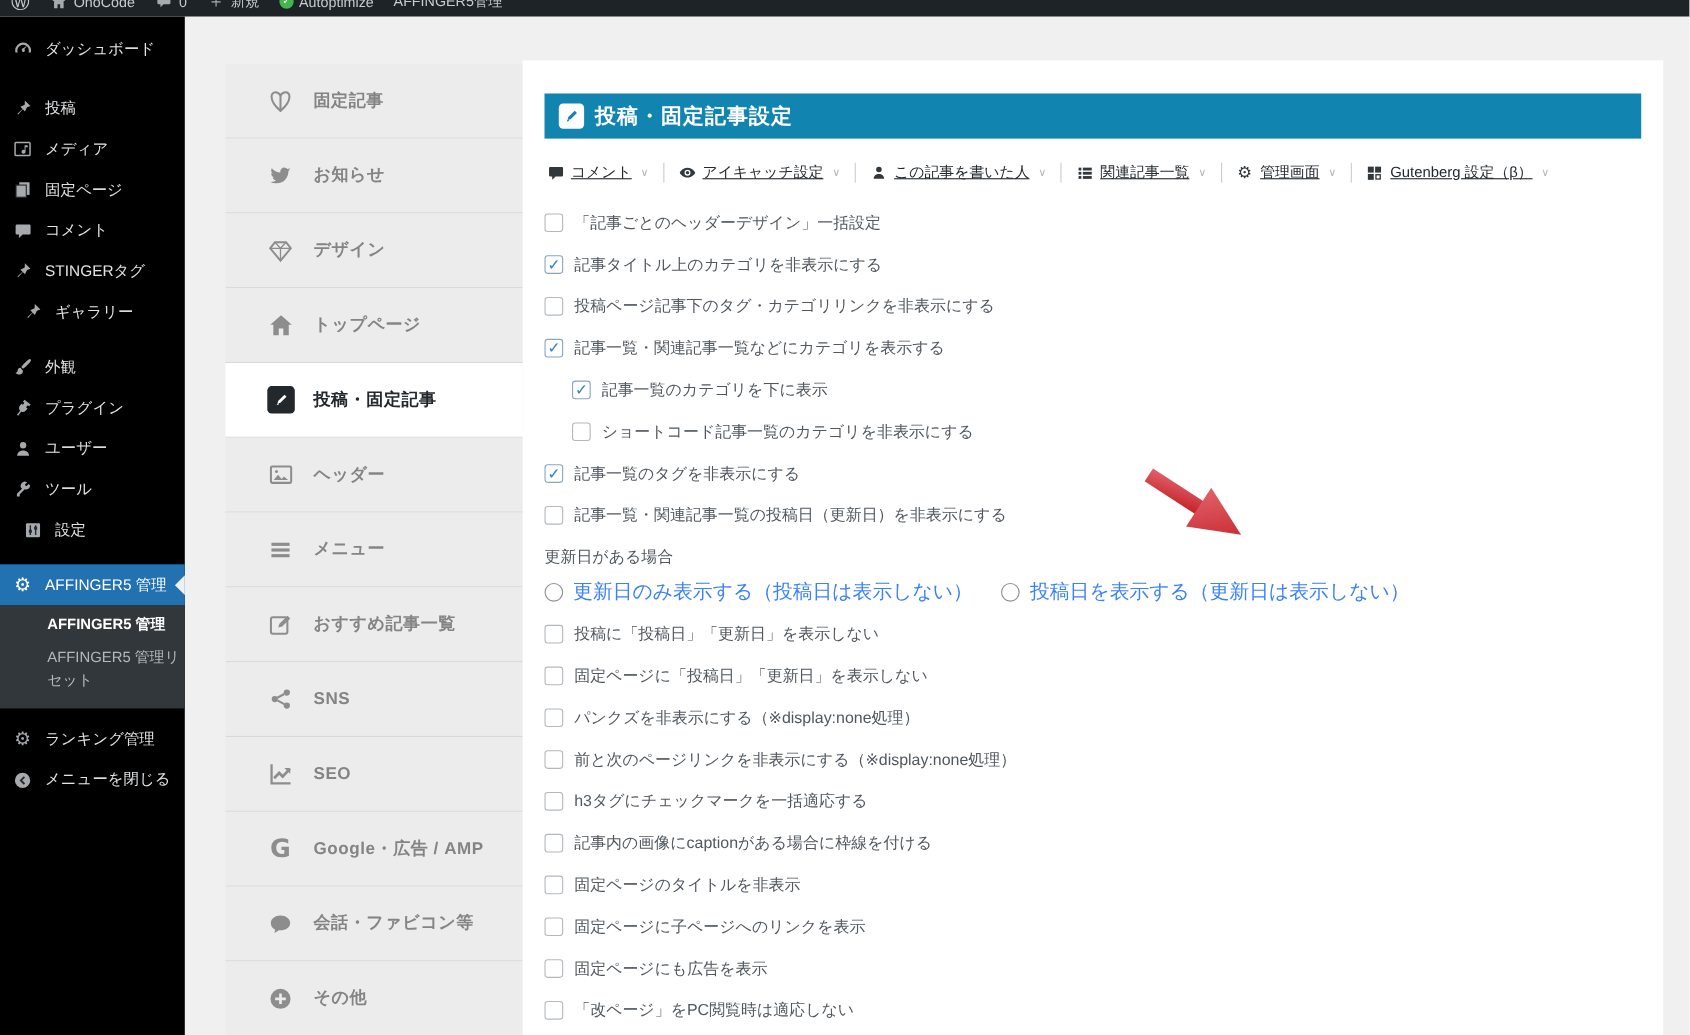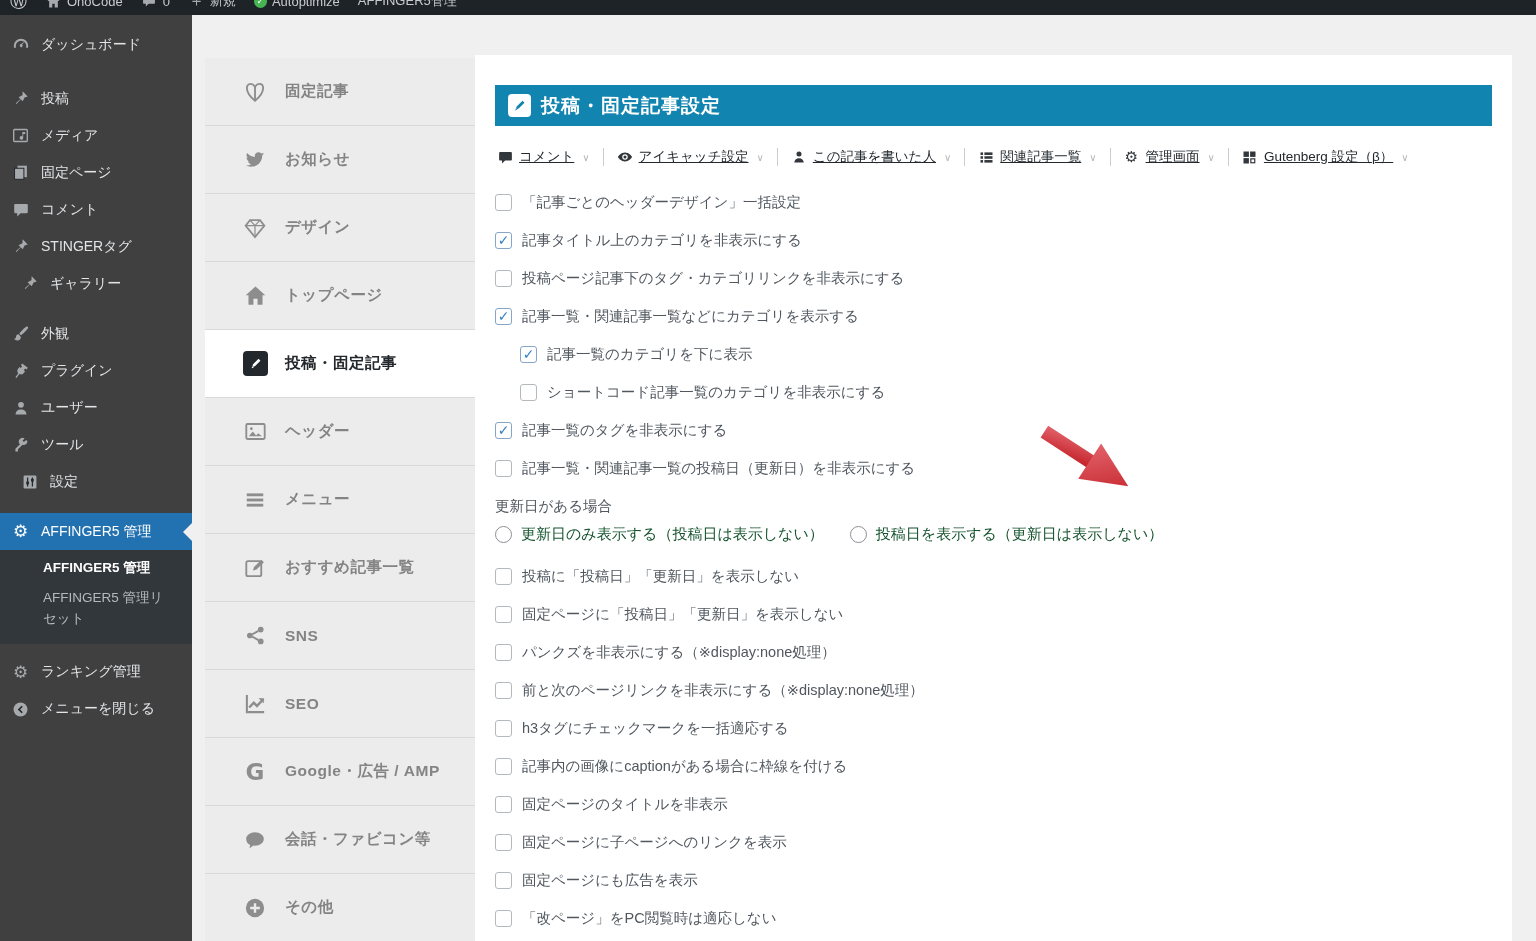--- a/index.html
+++ b/index.html
@@ -10,21 +10,21 @@
   }
   svg{display:block;}
   
   .admin-bar{position:absolute;top:0;left:0;width:1536px;height:15px;background:#1d2327;overflow:hidden;z-index:30;}
   .admin-bar-inner{height:30px;margin-top:-14px;display:flex;align-items:center;padding-left:10px;gap:18px;color:#c8cbcf;font-size:13px;white-space:nowrap;}
   .ab-item{display:flex;align-items:center;gap:5px;color:#c8cbcf;}
   .ab-ico{width:17px;height:17px;color:#a7aaad;display:flex;align-items:center;justify-content:center;}
   .wp-logo{font-size:17px;color:#c8cbcf;}
   .ao-dot{width:13px;height:13px;border-radius:50%;background:#46b450;color:#fff;font-size:9px;display:flex;align-items:center;justify-content:center;font-weight:bold;}
   
-  .sidebar{position:absolute;top:15px;left:0;width:192px;height:926px;background:#404040;color:#e2e4e7;z-index:20;}
+  .sidebar{position:absolute;top:15px;left:0;width:168px;height:926px;background:#000000;color:#e2e4e7;z-index:20;}
   .sb-item{height:37px;display:flex;align-items:center;gap:11px;padding:0 0 0 11px;font-size:14px;cursor:pointer;}
   .sb-item .sb-ico{width:19px;height:19px;color:#a7aaad;display:flex;align-items:center;justify-content:center;font-size:17px;}
   .sb-item.first{margin-top:11px;margin-bottom:17px;}
   .sb-item.gap-after{margin-bottom:13px;padding-left:20px;}
   .sb-item.active{background:#2271b1;color:#fff;position:relative;}
   .sb-item.active .sb-ico{color:#fff;}
   .sb-item.active::after{content:"";position:absolute;right:0;top:50%;margin-top:-9px;border:9px solid transparent;border-right-color:#f0f0f1;}
   .sb-sub{background:#32373c;padding:9px 8px 14px 43px;}
   .sb-sub .cur{color:#fff;font-weight:bold;font-size:13.5px;margin-bottom:11px;}
   .sb-sub .itm{color:#b4b9be;font-size:13.5px;line-height:1.55;width:128px;}
@@ -53,21 +53,21 @@
   .chev::after{content:"∨";}
   
   .rows{margin-top:18px;}
   .row{height:26px;margin-bottom:12px;display:flex;align-items:center;gap:10px;font-size:14.5px;color:#50575e;}
   .row.indent{margin-left:25px;}
   .box{width:17px;height:17px;border:1.5px solid #b4b9be;border-radius:3px;background:#fff;box-sizing:border-box;display:flex;align-items:center;justify-content:center;flex:0 0 auto;cursor:pointer;}
   .box.checked{border-color:#87a5c6;}
   .box.checked::after{content:"✓";color:#3582c4;font-weight:bold;font-size:14px;line-height:1;}
   .sec{position:relative;margin-bottom:12px;}
   .sec-label{height:26px;display:flex;align-items:center;font-size:14.5px;color:#50575e;margin-bottom:6px;}
-  .radio-row{height:26px;display:flex;align-items:flex-start;font-size:15px;color:#14532d;}
+  .radio-row{height:26px;display:flex;align-items:center;font-size:18px;color:#3b82f6;}
   .radio-opt{display:flex;align-items:center;gap:9px;margin-right:26px;cursor:pointer;}
   .radio{width:17px;height:17px;border:1.5px solid #8c8f94;border-radius:50%;background:#fff;box-sizing:border-box;display:flex;align-items:center;justify-content:center;flex:0 0 auto;}
   .radio.selected{border-color:#3582c4;}
   .radio.selected::after{content:"";width:9px;height:9px;border-radius:50%;background:#3582c4;}
   .hl-box{position:absolute;left:650px;top:4px;width:272px;height:77px;border:2px dashed #ff2222;box-sizing:border-box;display:flex;align-items:center;padding-left:11px;}
   .hl-box .radio-opt{margin-right:0;}
   .red-arrow{position:absolute;left:1036px;top:424px;width:104px;height:72px;z-index:15;pointer-events:none;}
 </style>
 </head>
 <body>

